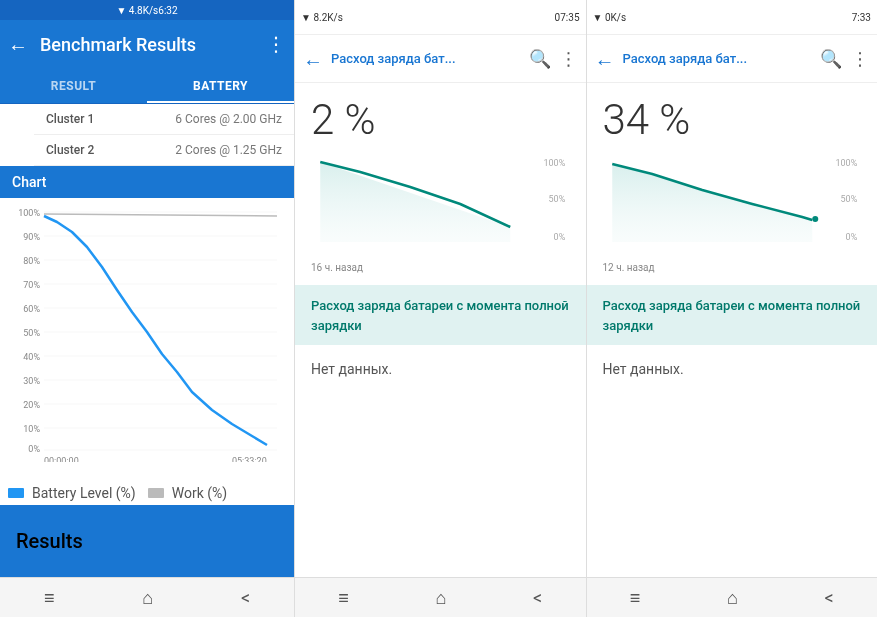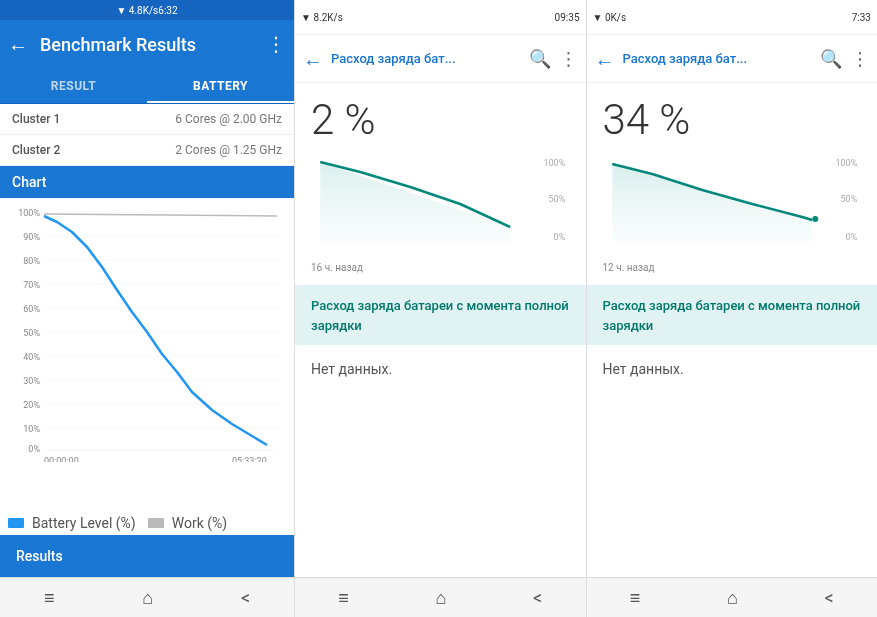--- a/index.html
+++ b/index.html
@@ -100,20 +100,21 @@
       display: flex;
       flex-direction: column;
     }
 
     .cluster-row {
       display: flex;
       justify-content: space-between;
       padding: 8px 12px;
       border-bottom: 1px solid #eee;
       font-size: 12px;
+      margin-left: 34px;
     }
 
     .cluster-row .cluster-name {
       color: #555;
       font-weight: 500;
     }
 
     .cluster-row .cluster-val {
       color: #777;
     }
@@ -156,23 +157,23 @@
     }
 
     .legend-color {
       width: 16px;
       height: 10px;
       border-radius: 1px;
     }
 
     .results-footer {
       background: #1976D2;
-      color: #ffffff;
-      padding: 13px 16px;
-      font-size: 14px;
+      color: #000000;
+      padding: 24px 16px;
+      font-size: 20px;
       font-weight: 500;
       flex-shrink: 0;
     }
 
     .nav-bar {
       background: #f5f5f5;
       display: flex;
       justify-content: space-around;
       align-items: center;
       height: 40px;
@@ -382,21 +383,21 @@
     <span class="nav-icon">⌂</span>
     <span class="nav-icon">&lt;</span>
   </div>
 
 </div>
 
 <div class="panel2">
 
   <div class="status-bar2">
     <span>▼ 8.2K/s</span>
-    <span>09:35</span>
+    <span>07:35</span>
   </div>
 
   <div class="toolbar2">
     <span class="back-icon">←</span>
     <span class="title">Расход заряда бат...</span>
     <span class="icon-btn">🔍</span>
     <span class="icon-btn">⋮</span>
   </div>
 
   <div class="big-percent">2 %</div>

